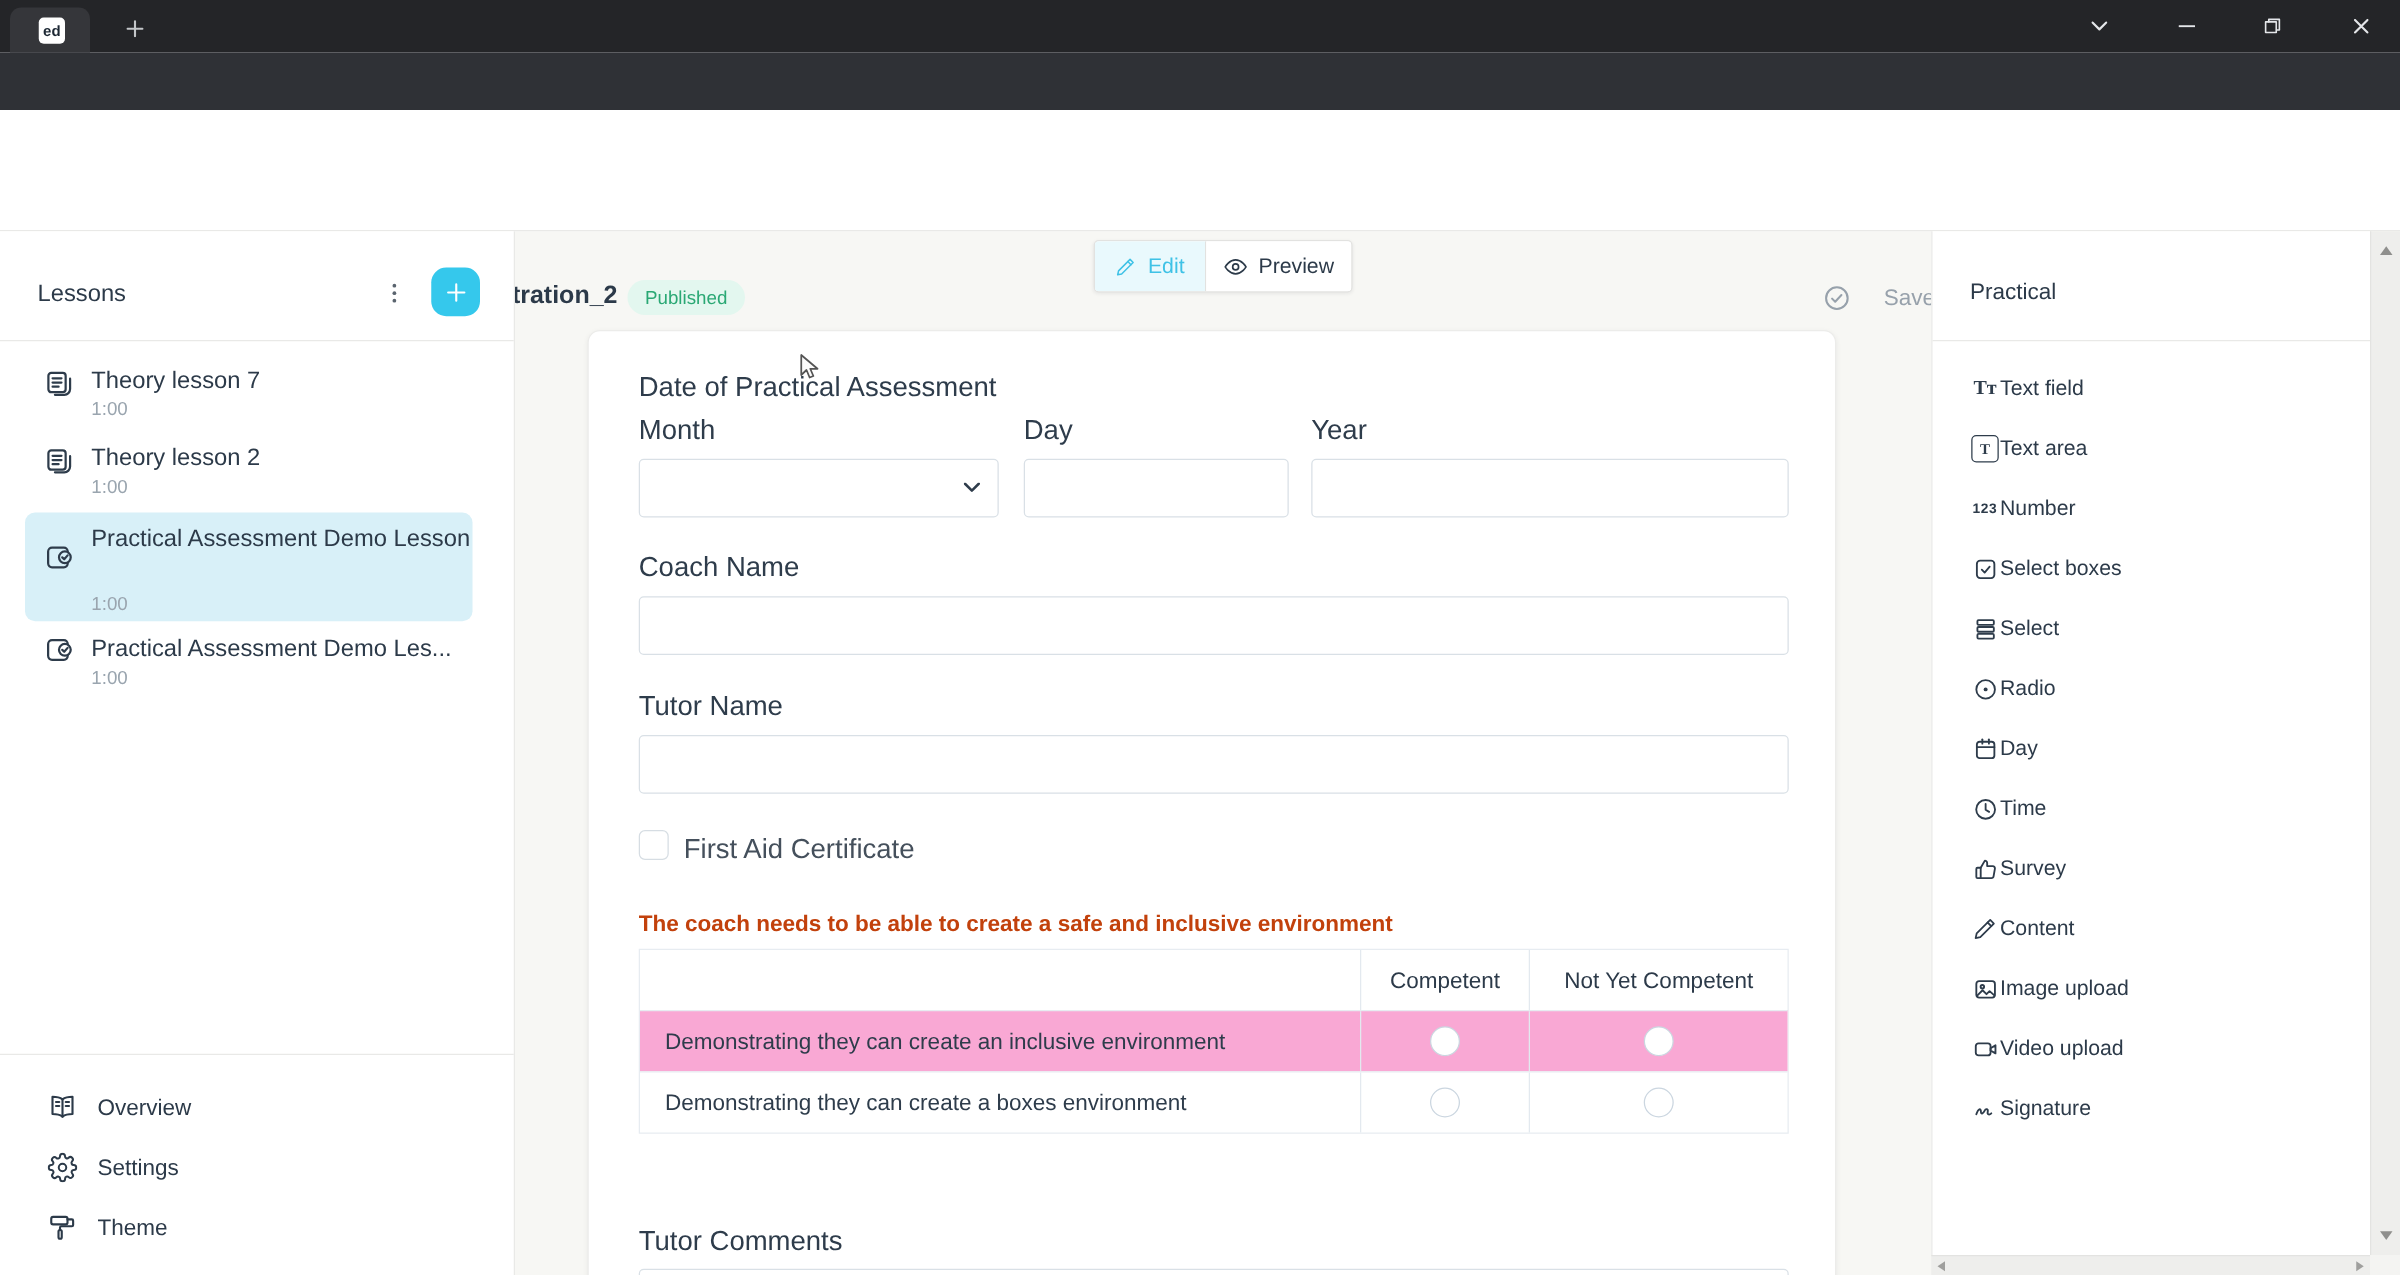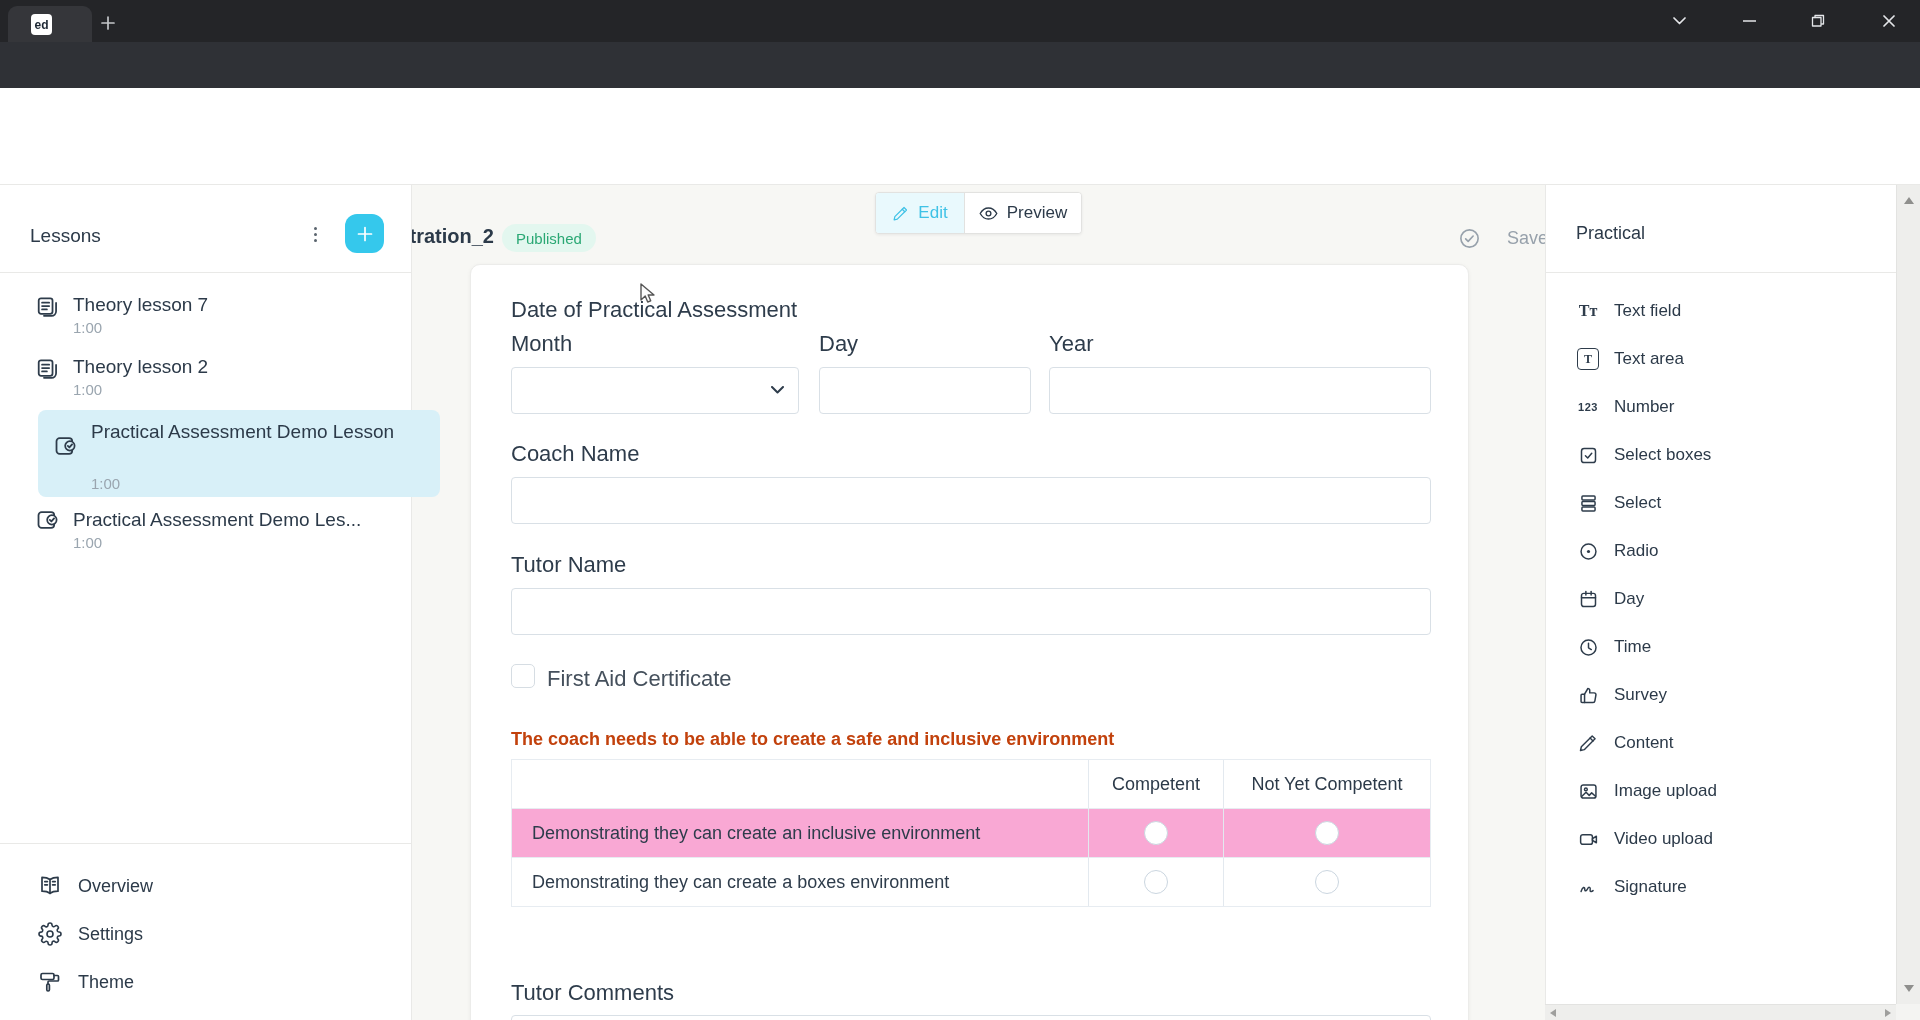--- a/index.html
+++ b/index.html
@@ -2,21 +2,21 @@
 <html><head>
 <meta charset="utf-8">
 <style>
   html,body{margin:0;padding:0;background:#dadada;}
   .screen{position:relative;width:1920px;height:1020px;overflow:hidden;background:#f7f7f4;
     font-family:"Liberation Sans",sans-serif;color:#2e3c4b;}
   svg.ic{fill:none;stroke:currentColor;stroke-width:1.7;stroke-linecap:round;stroke-linejoin:round;display:block;}
 
   
   .tabstrip{position:absolute;left:0;top:0;width:1920px;height:42px;background:#242528;}
-  .tab{position:absolute;left:8px;top:6px;width:84px;height:36px;background:#35363a;border-radius:9px 9px 0 0;}
+  .tab{position:absolute;left:8px;top:6px;width:64px;height:36px;background:#35363a;border-radius:9px 9px 0 0;}
   .favicon{position:absolute;left:23px;top:8px;width:21px;height:21px;background:#fff;border-radius:4px;
     display:flex;align-items:center;justify-content:center;font-size:12px;font-weight:bold;color:#1c2733;}
   .newtab{position:absolute;left:96px;top:11px;width:24px;height:24px;color:#c3c6c9;display:flex;align-items:center;justify-content:center;}
   .winbtn{position:absolute;top:8px;width:30px;height:26px;color:#e4e6e9;display:flex;align-items:center;justify-content:center;}
   .toolbar{position:absolute;left:0;top:42px;width:1920px;height:46px;background:#2f3136;}
   .navic{position:absolute;top:54px;color:#cdd0d4;}
   .pill{position:absolute;left:163px;top:48px;width:1305px;height:34px;background:#1f2124;border-radius:17px;
     display:flex;align-items:center;padding:0 18px 0 0;box-sizing:border-box;}
   .pill .lock{margin-left:21px;color:#c0c3c6;}
   .urltext{margin-left:12px;font-size:15px;white-space:nowrap;}
@@ -56,21 +56,21 @@
   .lsidebar{position:absolute;left:0;top:185px;width:412px;height:835px;background:#fff;border-right:1px solid #e9e9e7;box-sizing:border-box;}
   .ls-title{position:absolute;left:30px;top:40px;font-size:19px;color:#2c3a49;}
   .ls-kebab{position:absolute;left:310px;top:38px;color:#5a646e;padding:4px;}
   .ls-plus{position:absolute;left:345px;top:29px;width:39px;height:39px;border-radius:12px;background:#35c8ec;color:#fff;
     display:flex;align-items:center;justify-content:center;}
   .ls-divider{position:absolute;left:0;top:87px;width:100%;height:1px;background:#e9e9e7;}
   .lesson{position:absolute;left:0;width:411px;}
   .lesson .licon{position:absolute;left:36px;color:#2e3c4b;}
   .lesson .ltitle{position:absolute;left:73px;top:0;width:330px;font-size:19px;line-height:29px;color:#2c3a49;}
   .lesson .ltime{position:absolute;left:73px;font-size:15px;color:#9aa5af;}
-  .lesson.sel{left:38px;width:402px;background:#d8f0f8;border-radius:8px;}
+  .lesson.sel{left:20px;width:358px;background:#d8f0f8;border-radius:8px;}
   .lesson.sel .licon{left:16px;}
   .lesson.sel .ltitle{left:53px;}
   .lesson.sel .ltime{left:53px;}
   .ls-footer{position:absolute;left:0;top:658px;width:411px;border-top:1px solid #e9e9e7;padding:18px 0 0 0;}
   .fitem{height:48px;display:flex;align-items:center;gap:16px;padding-left:38px;font-size:18px;color:#2c3a49;}
 
   
   .toggle{position:absolute;left:875px;top:192px;height:40px;display:flex;border:1px solid #e2e2e0;border-radius:4px;
     overflow:hidden;background:#fff;box-shadow:0 1px 3px rgba(32,33,36,.07);}
   .tseg{display:flex;align-items:center;justify-content:center;gap:9px;font-size:17px;box-sizing:border-box;}
@@ -95,21 +95,21 @@
   .tc2{width:135px;justify-content:center;border-right:1px solid #e3e9ef;}
   .tc3{flex:1;justify-content:center;}
   .radio{width:24px;height:24px;border-radius:50%;border:1px solid #cbd6e0;background:#fff;box-sizing:border-box;}
   .thead .tcell{font-size:18px;color:#2c3a49;}
 
   
   .rpanel{position:absolute;left:1545px;top:185px;width:351px;height:819px;background:#fff;border-left:1px solid #e9e9e7;box-sizing:border-box;}
   .rp-title{position:absolute;left:30px;top:38px;font-size:18px;color:#2c3a49;}
   .rp-divider{position:absolute;left:0;top:87px;width:100%;height:1px;background:#e9e9e7;}
   .rp-list{position:absolute;left:0;top:102px;width:100%;}
-  .rpitem{height:48px;display:flex;align-items:center;gap:14px;padding-left:30px;font-size:17px;color:#2c3a49;}
+  .rpitem{height:48px;display:flex;align-items:center;padding-left:30px;font-size:17px;color:#2c3a49;}
   .rpicon{width:24px;display:flex;align-items:center;justify-content:center;color:#2e3c4b;}
   .glyphTT{font-size:16px;font-weight:bold;font-family:"Liberation Serif",serif;letter-spacing:0;}
   .glyphT{width:20px;height:20px;border:1.6px solid #2e3c4b;border-radius:4px;display:flex;align-items:center;
     justify-content:center;font-size:12px;font-weight:bold;font-family:"Liberation Serif",serif;}
   .glyph123{font-size:11px;font-weight:bold;letter-spacing:.5px;}
 
   
   .vscroll{position:absolute;left:1896px;top:185px;width:24px;height:819px;background:#eeeeec;border-left:1px solid #e3e3e1;box-sizing:border-box;}
   .hscroll{position:absolute;left:1545px;top:1004px;width:351px;height:16px;background:#eeeeec;border-top:1px solid #e3e3e1;box-sizing:border-box;}
   .corner{position:absolute;left:1896px;top:1004px;width:24px;height:16px;background:#f4f4f2;}

